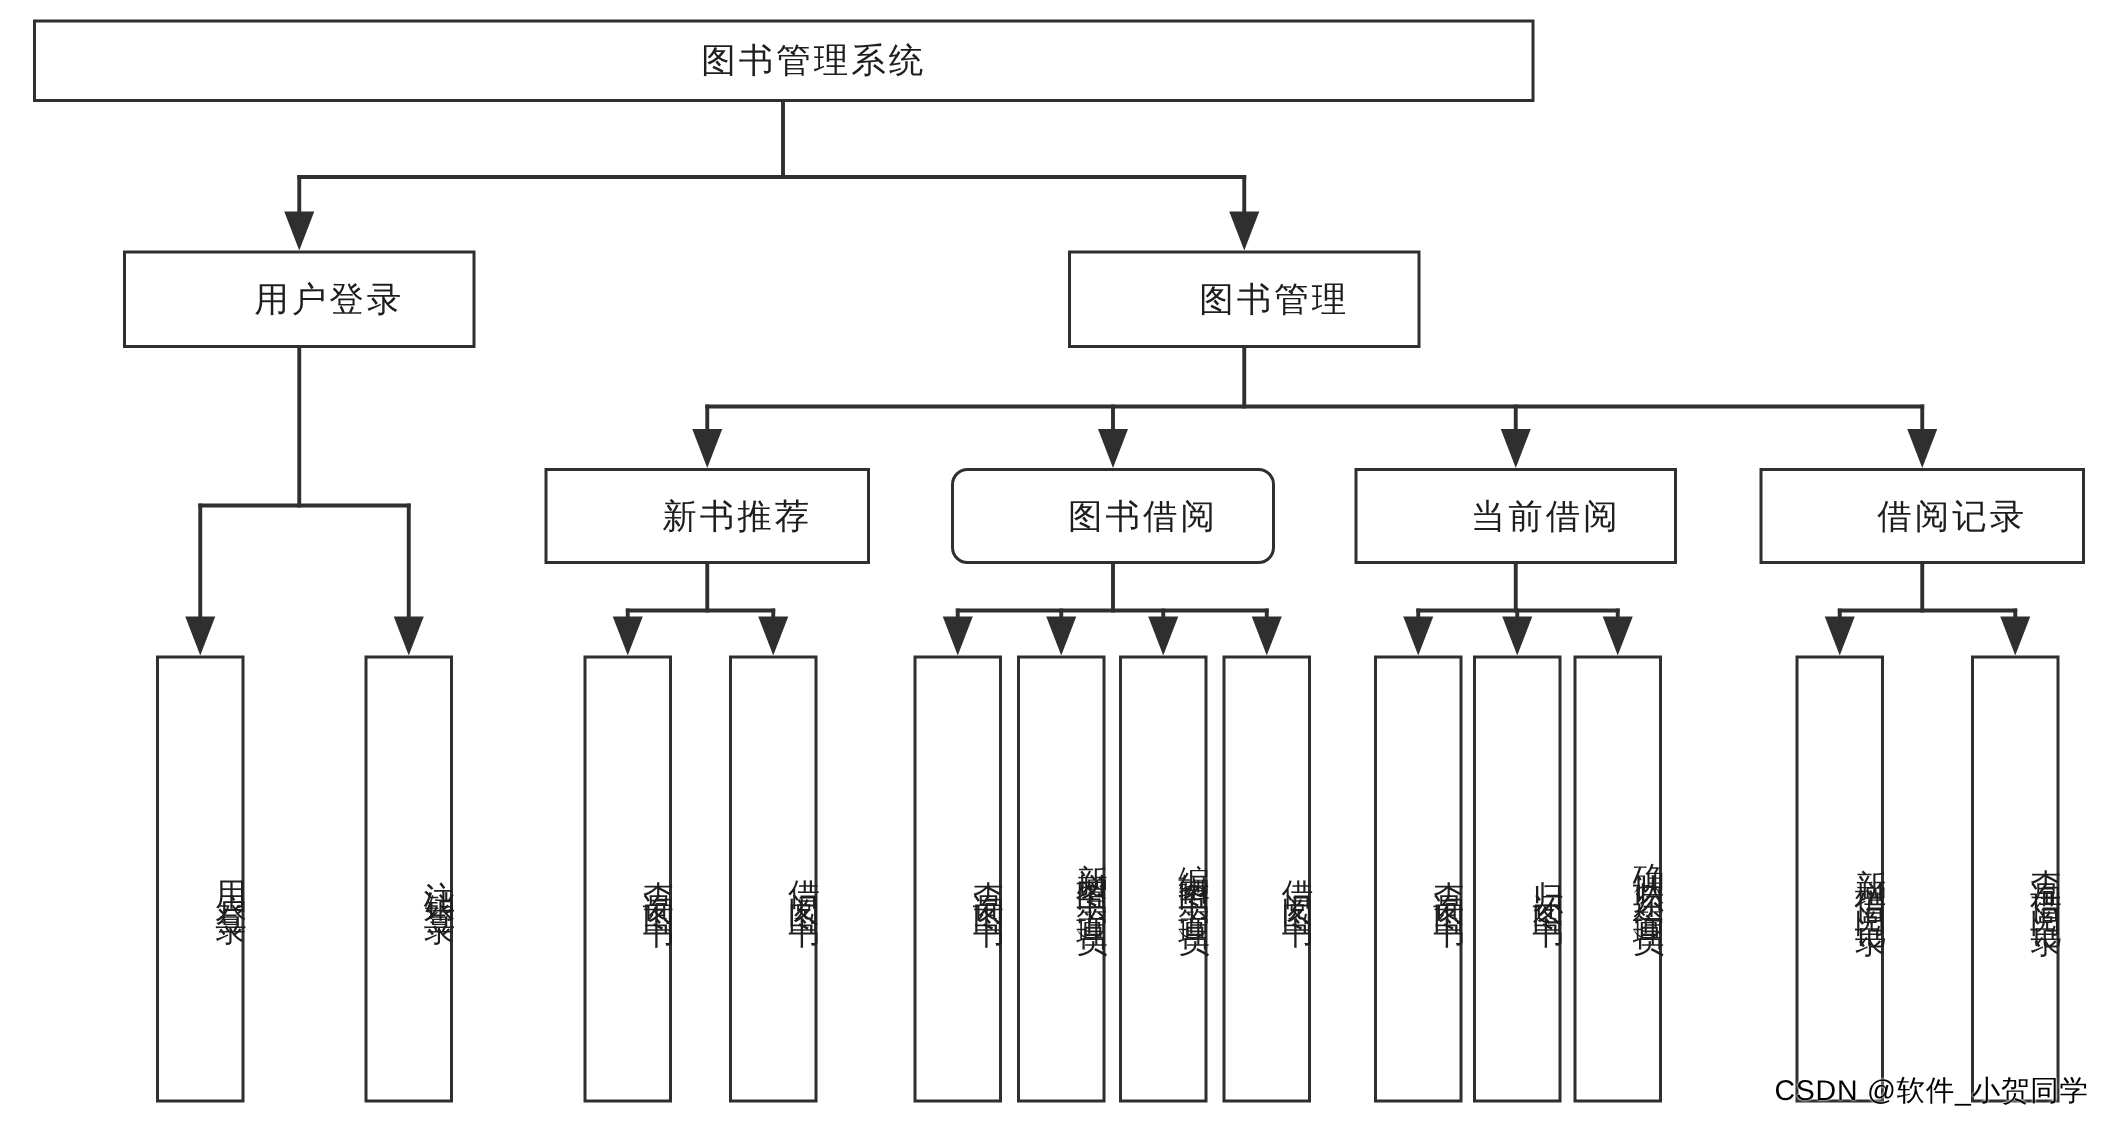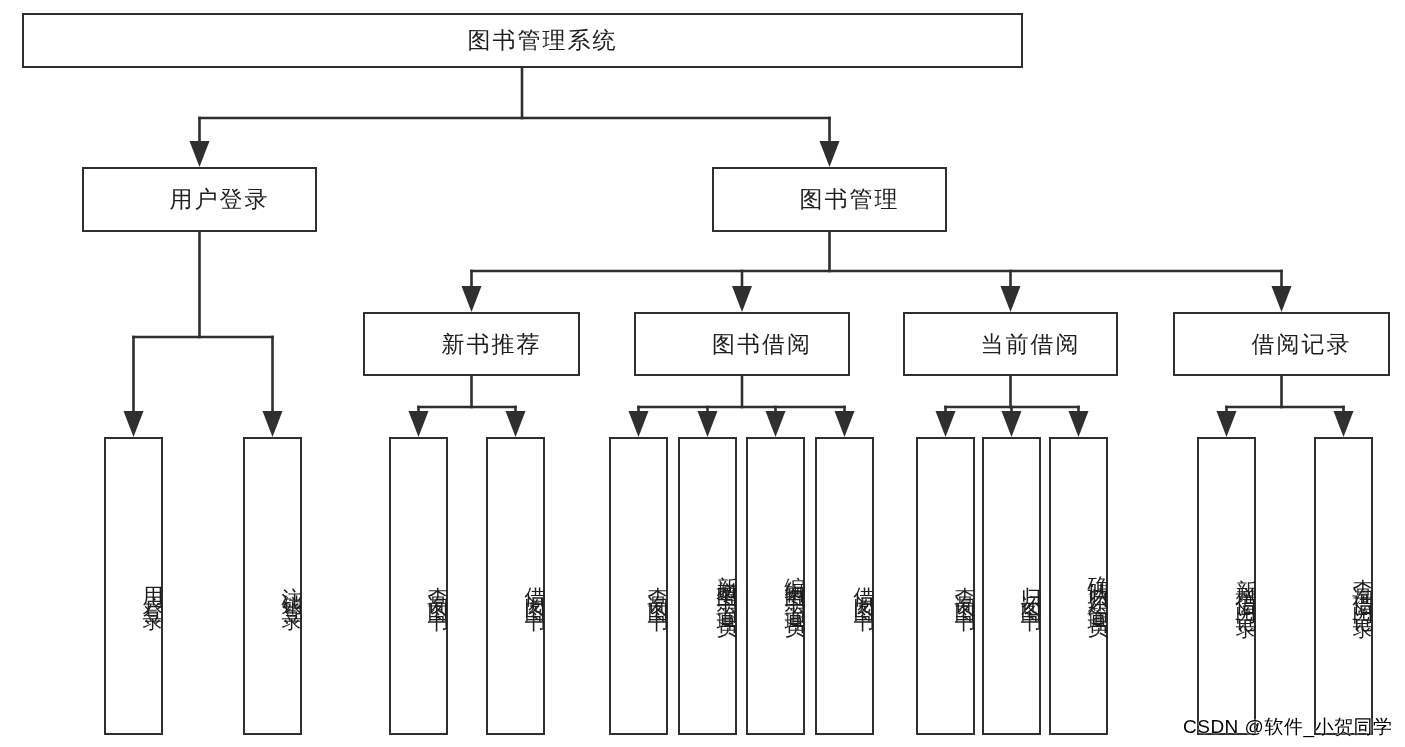--- a/index.html
+++ b/index.html
@@ -131,21 +131,21 @@
   <div class="box h" style="left:82px; top:167px; width:235px; height:65px;">
     <span>用户登录</span>
   </div>
   <div class="box h" style="left:363px; top:312px; width:217px; height:64px;">
     <span>新书推荐</span>
   </div>
 
   <div class="box h" style="left:712px; top:167px; width:235px; height:65px;">
     <span>图书管理</span>
   </div>
-  <div class="box h" style="left:634px; top:312px; width:216px; height:64px;">
+  <div class="box h" style="left:634px; top:312px; width:216px; height:64px;border-radius:11px;">
     <span>图书借阅</span>
   </div>
   <div class="box h" style="left:903px; top:312px; width:215px; height:64px;">
     <span>当前借阅</span>
   </div>
   <div class="box h" style="left:1173px; top:312px; width:217px; height:64px;">
     <span>借阅记录</span>
   </div>
 
   <div class="box v" style="left:104px; top:437px; width:59px; height:298px;">

